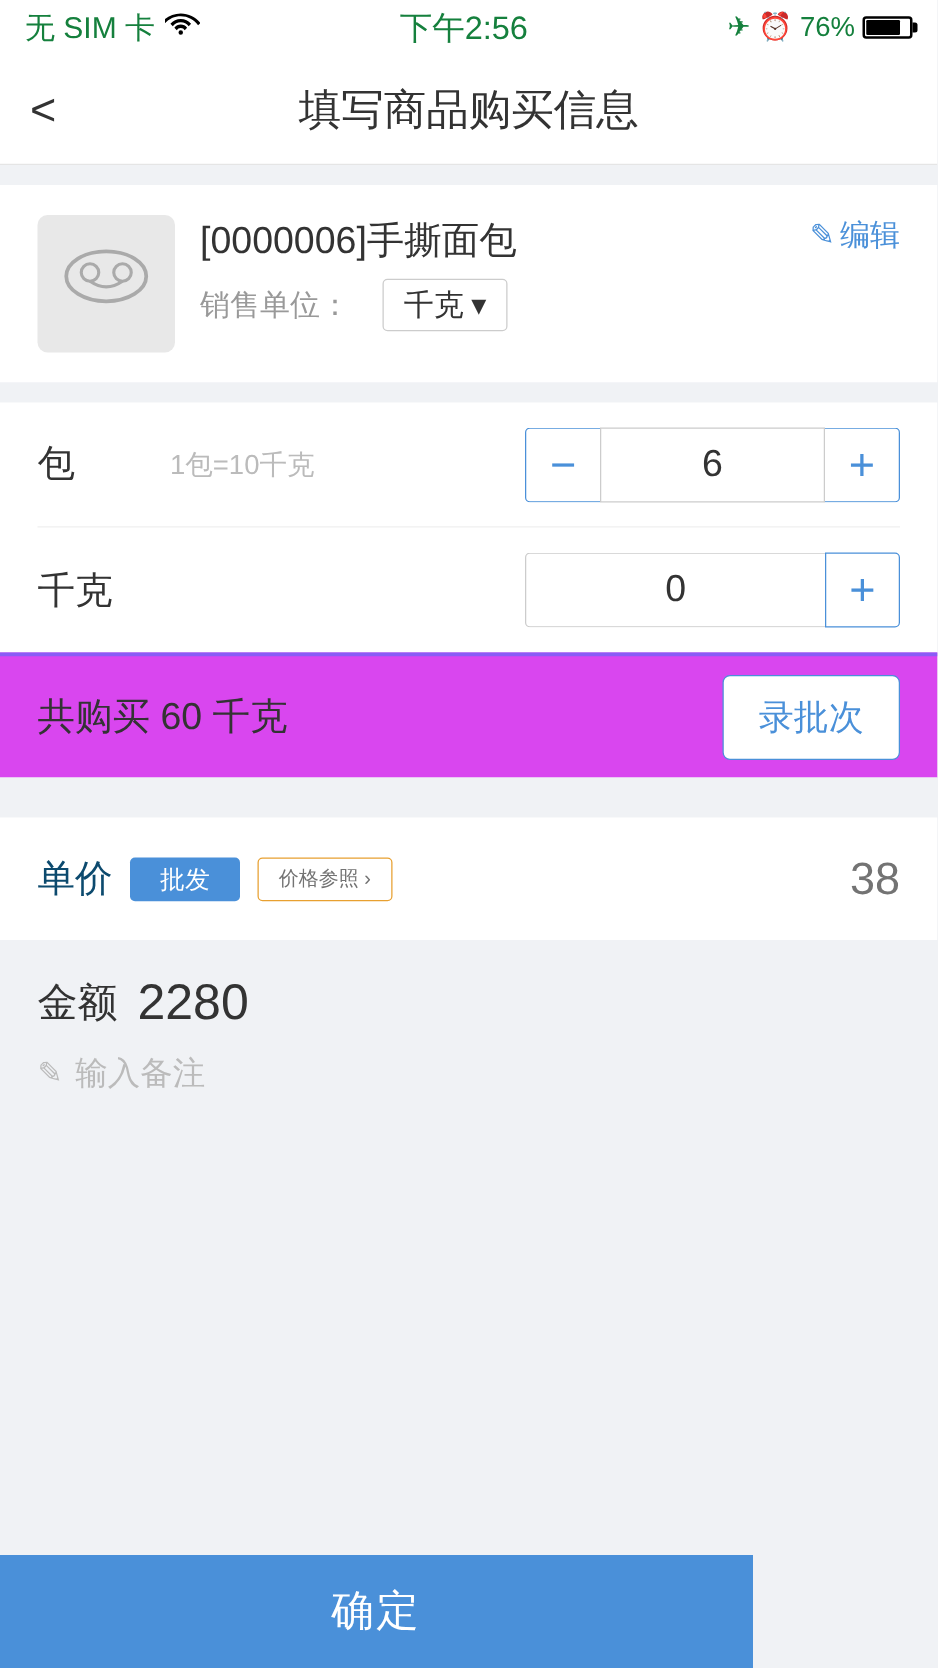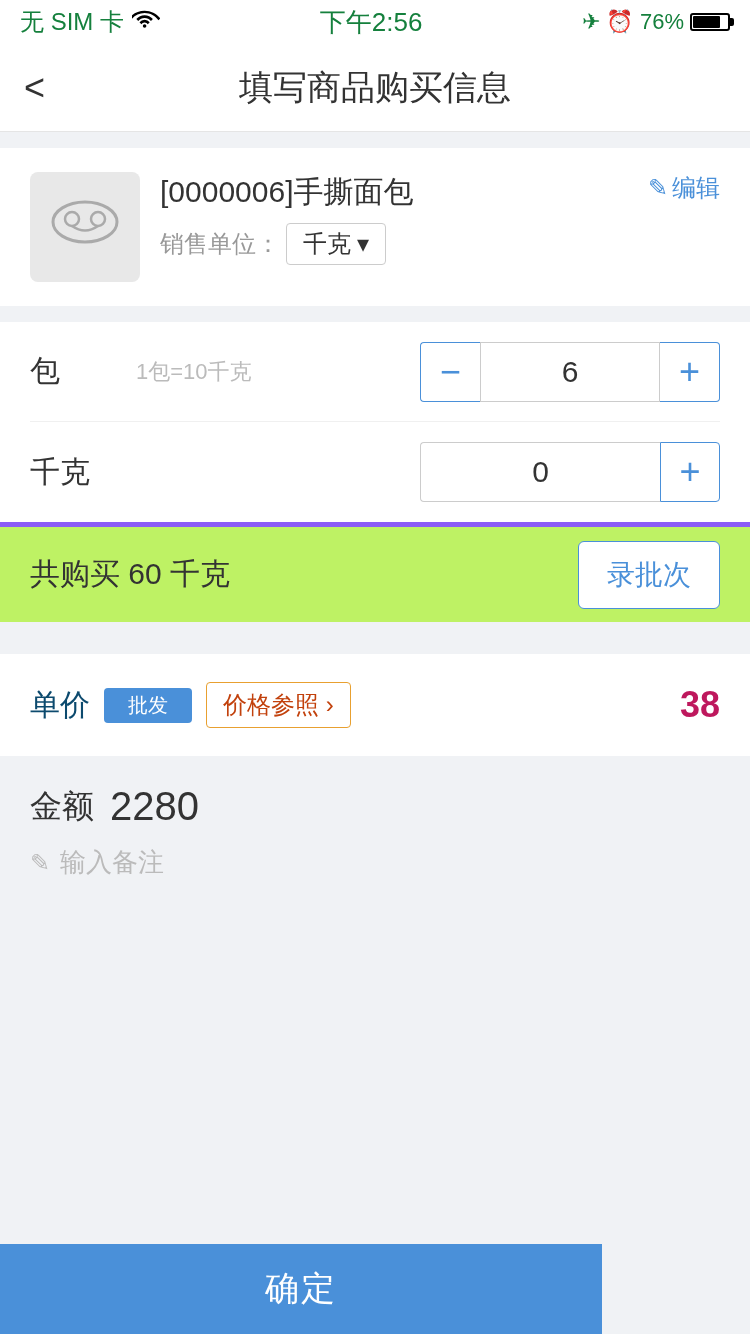--- a/index.html
+++ b/index.html
@@ -76,21 +76,21 @@
       justify-content: center;
       flex-shrink: 0;
     }
     .product-thumb-icon {
       font-size: 48px;
       color: #999;
     }
     .product-info { flex: 1; }
     .product-name { font-size: 30px; color: #333; font-weight: 500; }
     .product-stock { font-size: 24px; color: #999; margin-top: 10px; }
-    .product-unit-row { display: flex; align-items: center; gap: 6px; margin-top: 10px; font-size: 24px; color: #999; }
+    .product-unit-row { display: flex; align-items: center; gap: 26px; margin-top: 10px; font-size: 24px; color: #999; }
     .unit-select {
       border: 1px solid #ccc;
       border-radius: 4px;
       padding: 4px 16px;
       font-size: 24px;
       color: #333;
       background: #fff;
       display: flex;
       align-items: center;
       gap: 6px;
@@ -154,26 +154,26 @@
       text-align: center;
       font-size: 30px;
       color: #333;
       outline: none;
       background: #fff;
       border-radius: 4px 0 0 4px;
     }
 
     
     .total-row {
-      background: #bef264;
+      background: #d946ef;
       height: 100px;
       display: flex;
       align-items: center;
       padding: 0 30px;
-      border-top: 5px solid #8b5cf6;
+      border-top: 3px solid #8b5cf6;
     }
     .total-text { font-size: 30px; color: #333; flex: 1; }
     .record-btn {
       border: 1px solid #4a90d9;
       border-radius: 6px;
       padding: 14px 28px;
       font-size: 28px;
       color: #4a90d9;
       background: #fff;
       cursor: pointer;
@@ -195,33 +195,33 @@
       background: #4a90d9;
       color: #fff;
       font-size: 20px;
       padding: 4px 24px;
       border-radius: 4px;
     }
     .price-ref-btn {
       border: 1px solid #e8a030;
       border-radius: 4px;
       padding: 6px 16px;
-      font-size: 24px;
-      color: #c2410c;
+      font-size: 16px;
+      color: #737373;
       background: #fff;
       display: flex;
       align-items: center;
       gap: 4px;
       cursor: pointer;
     }
     .price-value {
       margin-left: auto;
       font-size: 36px;
-      color: #be185d;
-      font-weight: 700;
+      color: #737373;
+      font-weight: 400;
     }
 
     
     .amount-section {
       background: #f0f2f5;
       padding: 28px 30px 16px 30px;
     }
     .amount-row {
       display: flex;
       align-items: center;

